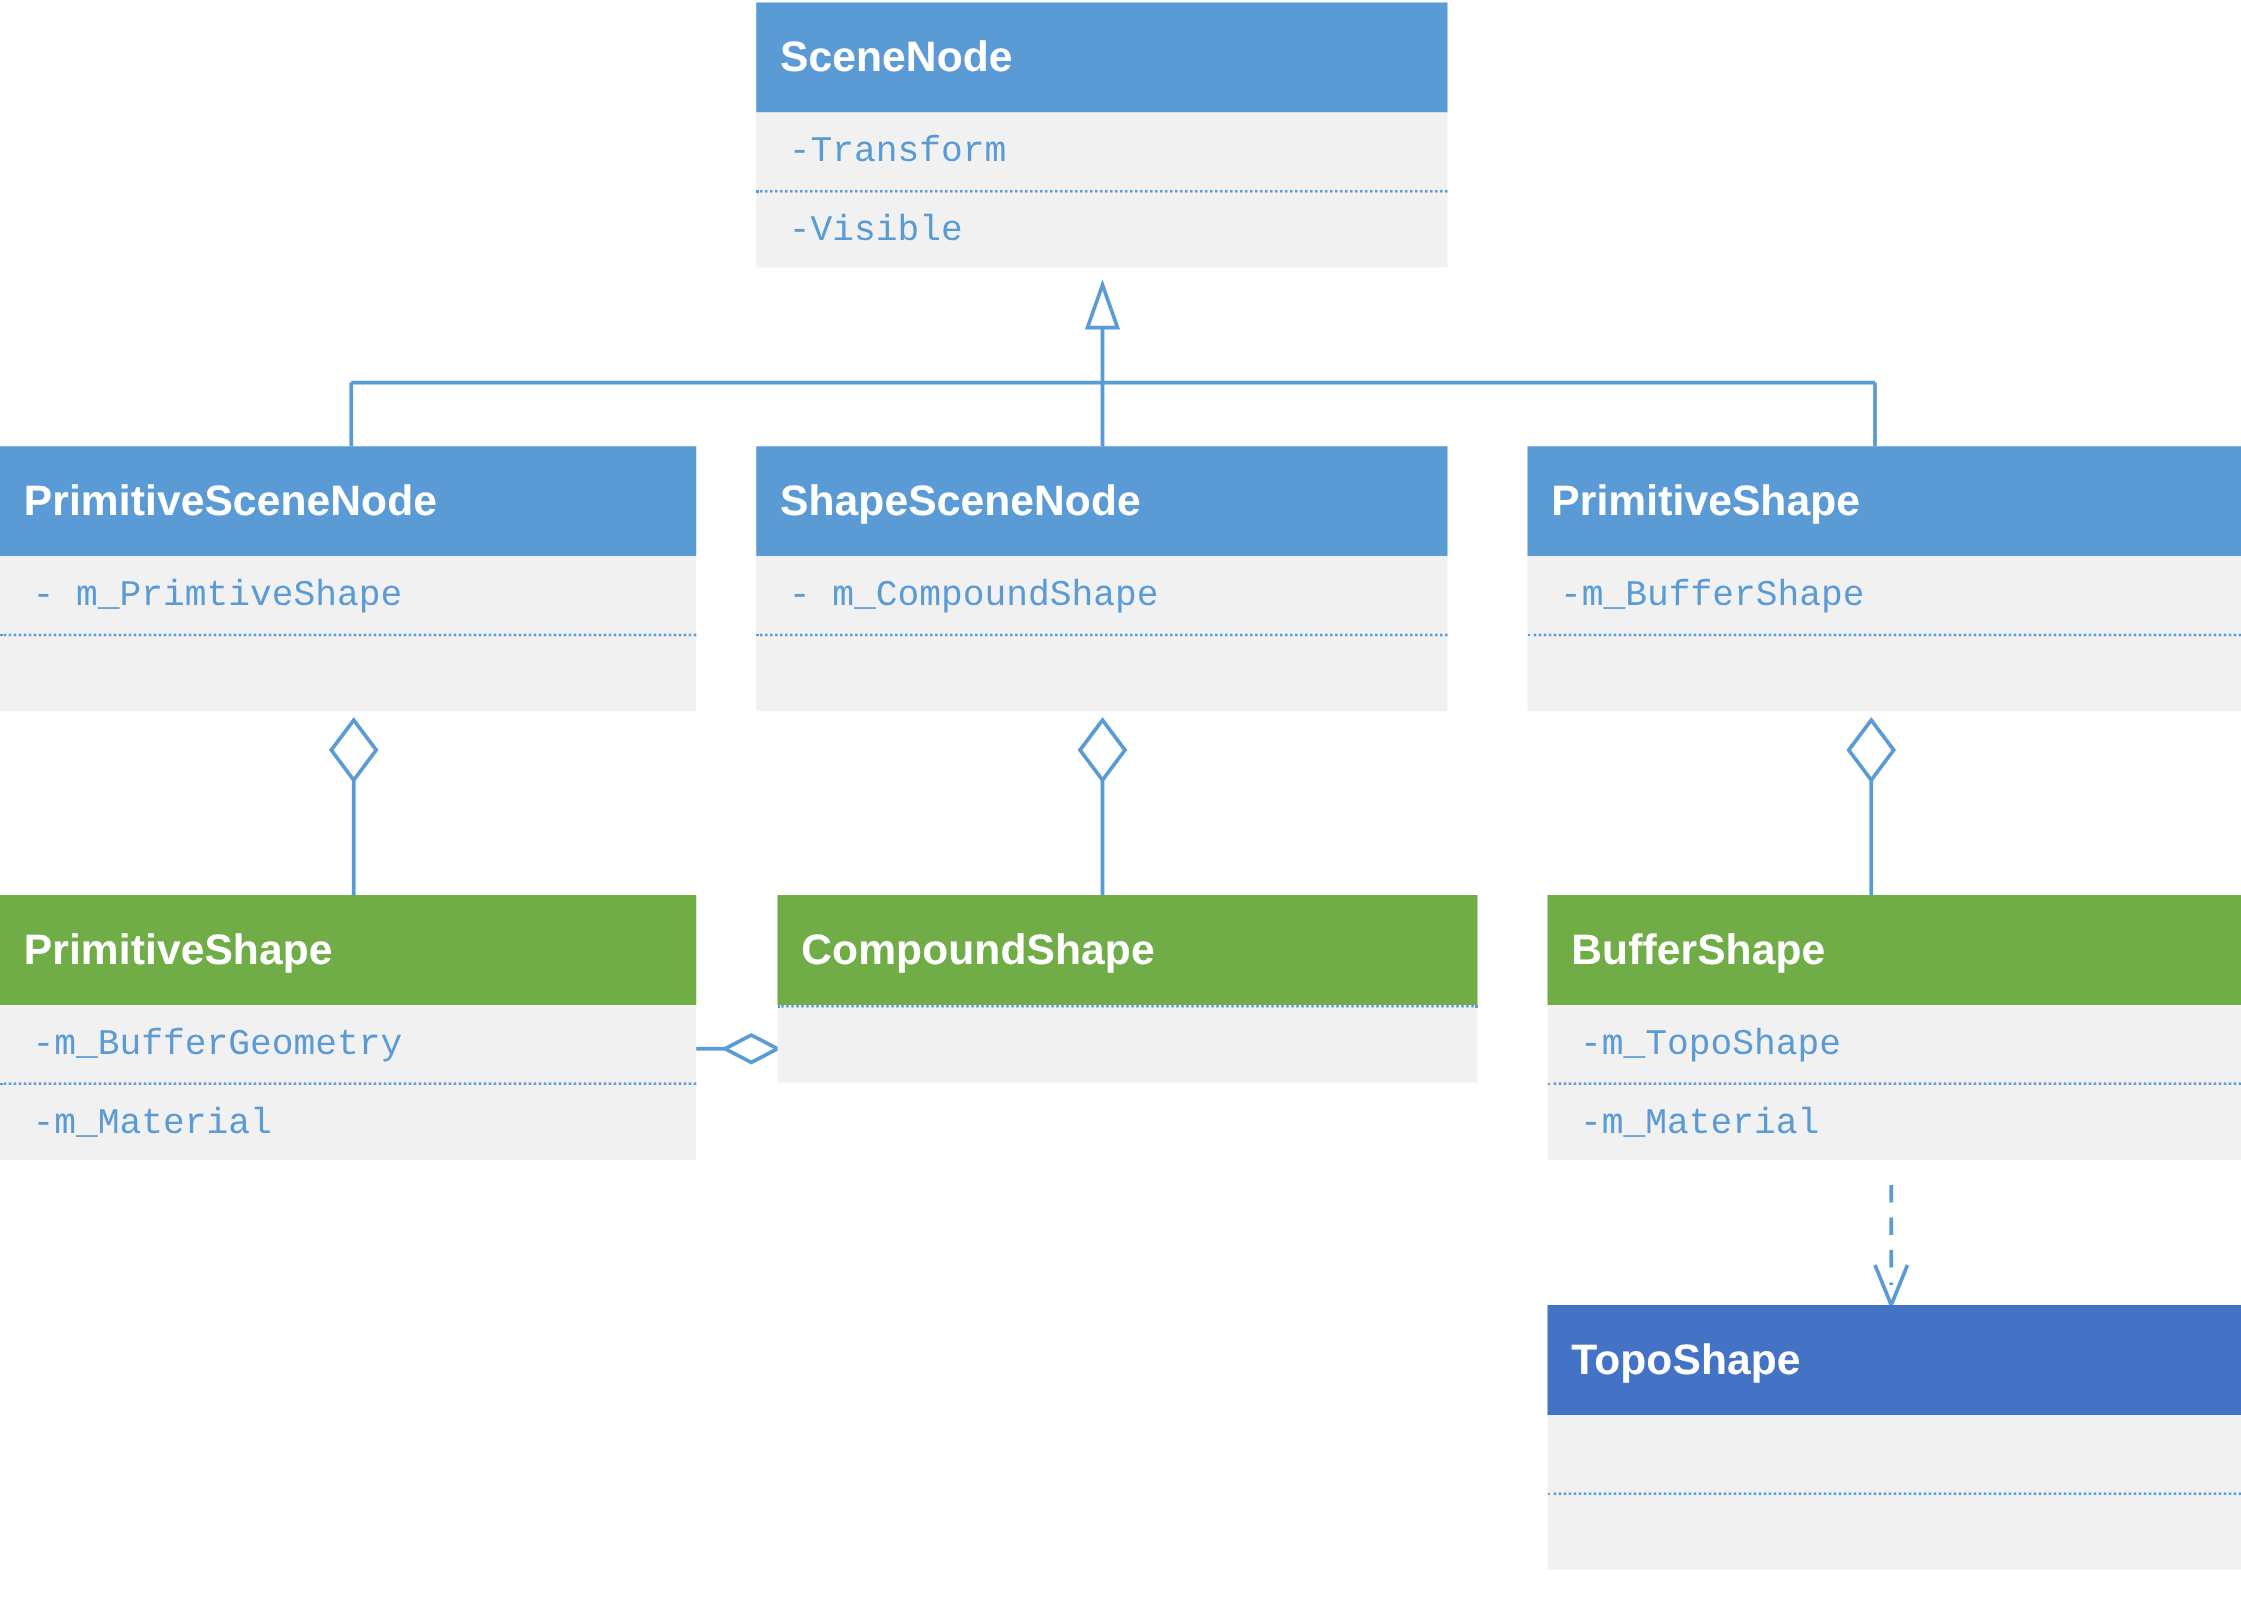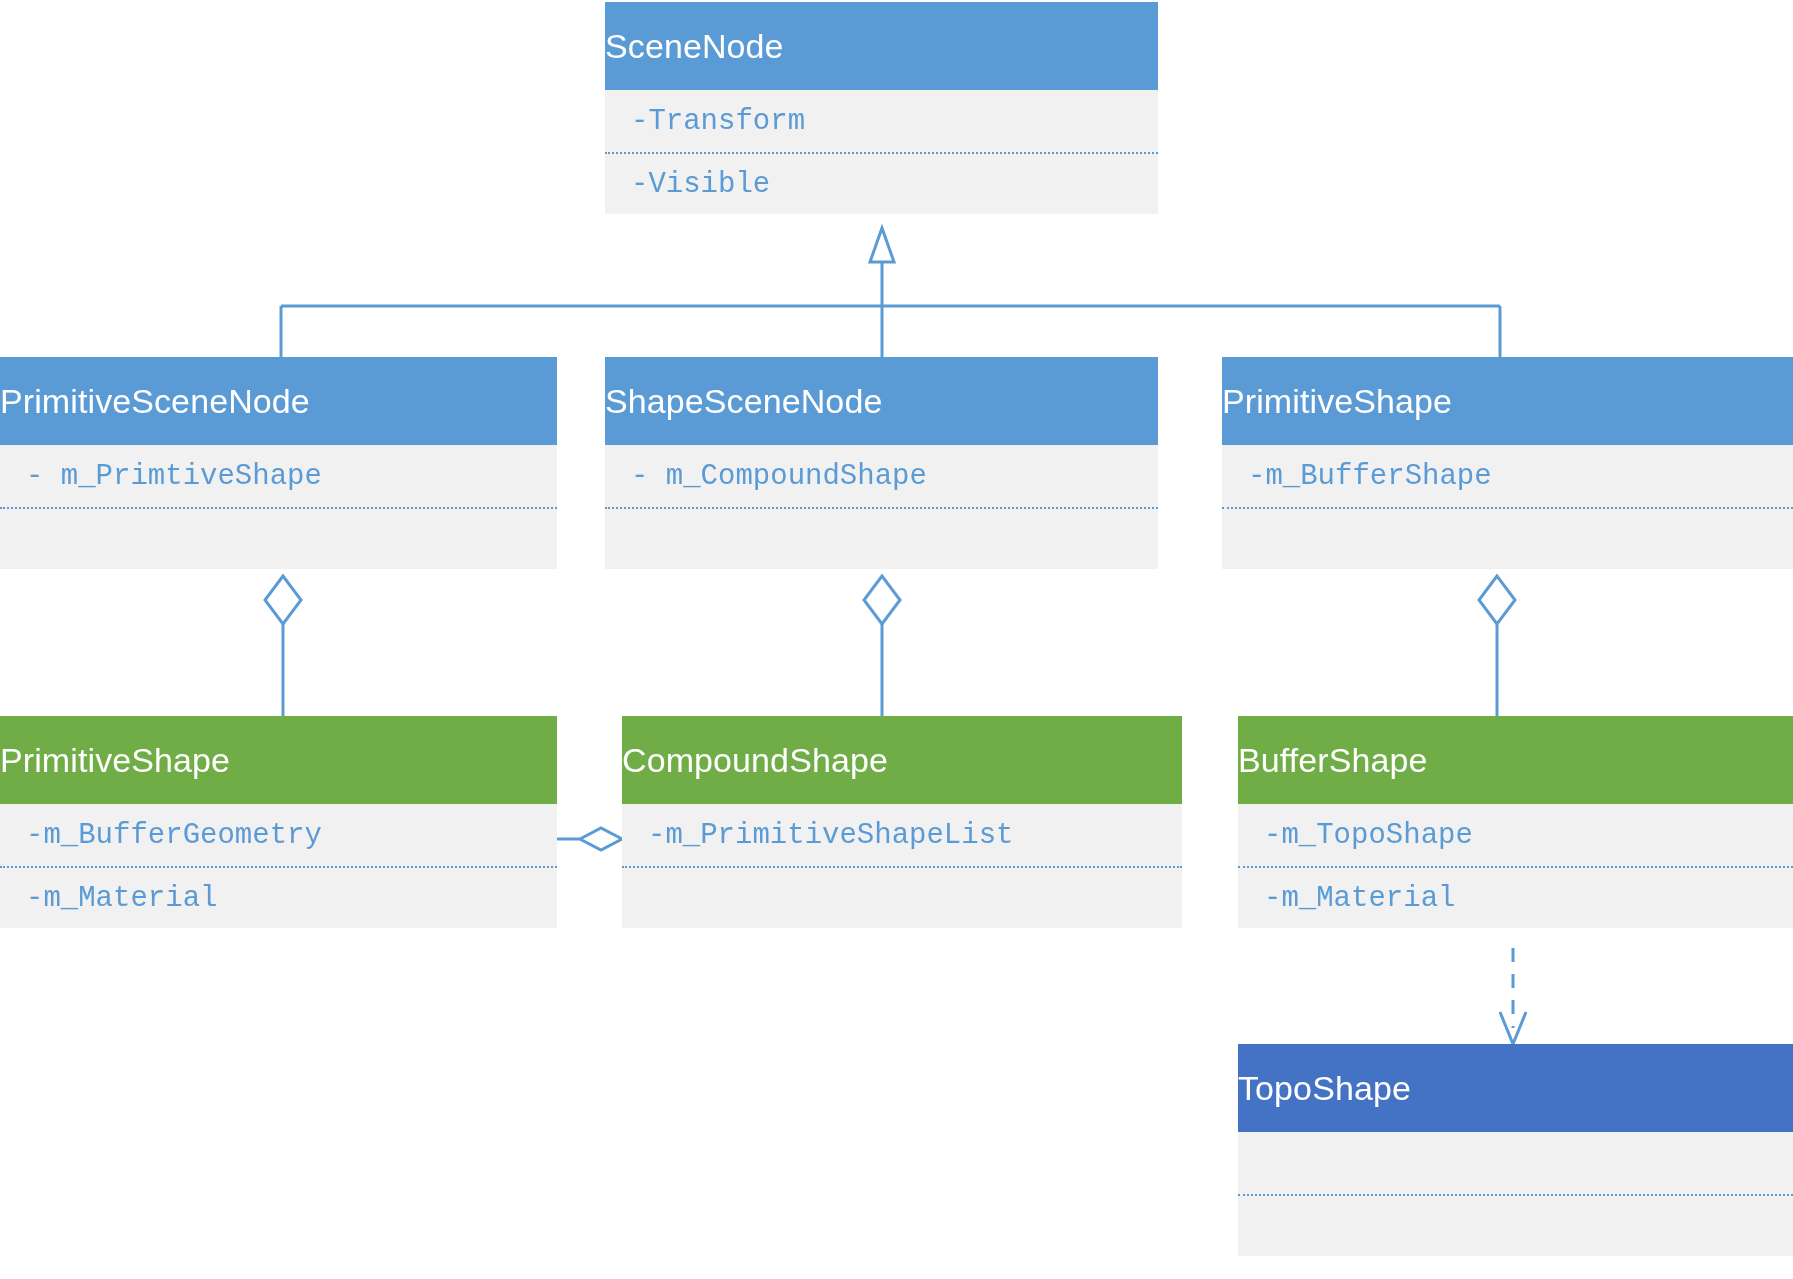--- a/index.html
+++ b/index.html
@@ -30,24 +30,25 @@
   }
   .uml-class {
     position: absolute;
     z-index: 2;
     box-sizing: border-box;
   }
   .uml-header {
     height: 88px;
     display: flex;
     align-items: center;
+    padding-left: 19px;
     box-sizing: border-box;
     color: #ffffff;
     font-size: 34px;
-    font-weight: 400;
+    font-weight: 700;
     letter-spacing: 0.1px;
   }
   .hdr-blue   { background: #5b9bd5; }
   .hdr-green  { background: #70ad47; }
   .hdr-dblue  { background: #4472c4; }
   .uml-body {
     background: #f1f1f1;
     box-sizing: border-box;
     font-family: Liberation Mono, monospace;
   }
@@ -146,21 +147,20 @@
     <div class="uml-header hdr-green">PrimitiveShape</div>
     <div class="uml-body">
       <div class="uml-attr">-m_BufferGeometry</div>
       <div class="uml-attr sep">-m_Material</div>
     </div>
   </div>
 
   <div class="uml-class" style="left:622px; top:716px; width:560px;">
     <div class="uml-header hdr-green">CompoundShape</div>
     <div class="uml-body">
-      <div class="uml-attr">-m_PrimitiveShapeList</div>
       <div class="uml-attr sep empty"></div>
     </div>
   </div>
 
   <div class="uml-class" style="left:1238px; top:716px; width:555px;">
     <div class="uml-header hdr-green">BufferShape</div>
     <div class="uml-body">
       <div class="uml-attr">-m_TopoShape</div>
       <div class="uml-attr sep">-m_Material</div>
     </div>

